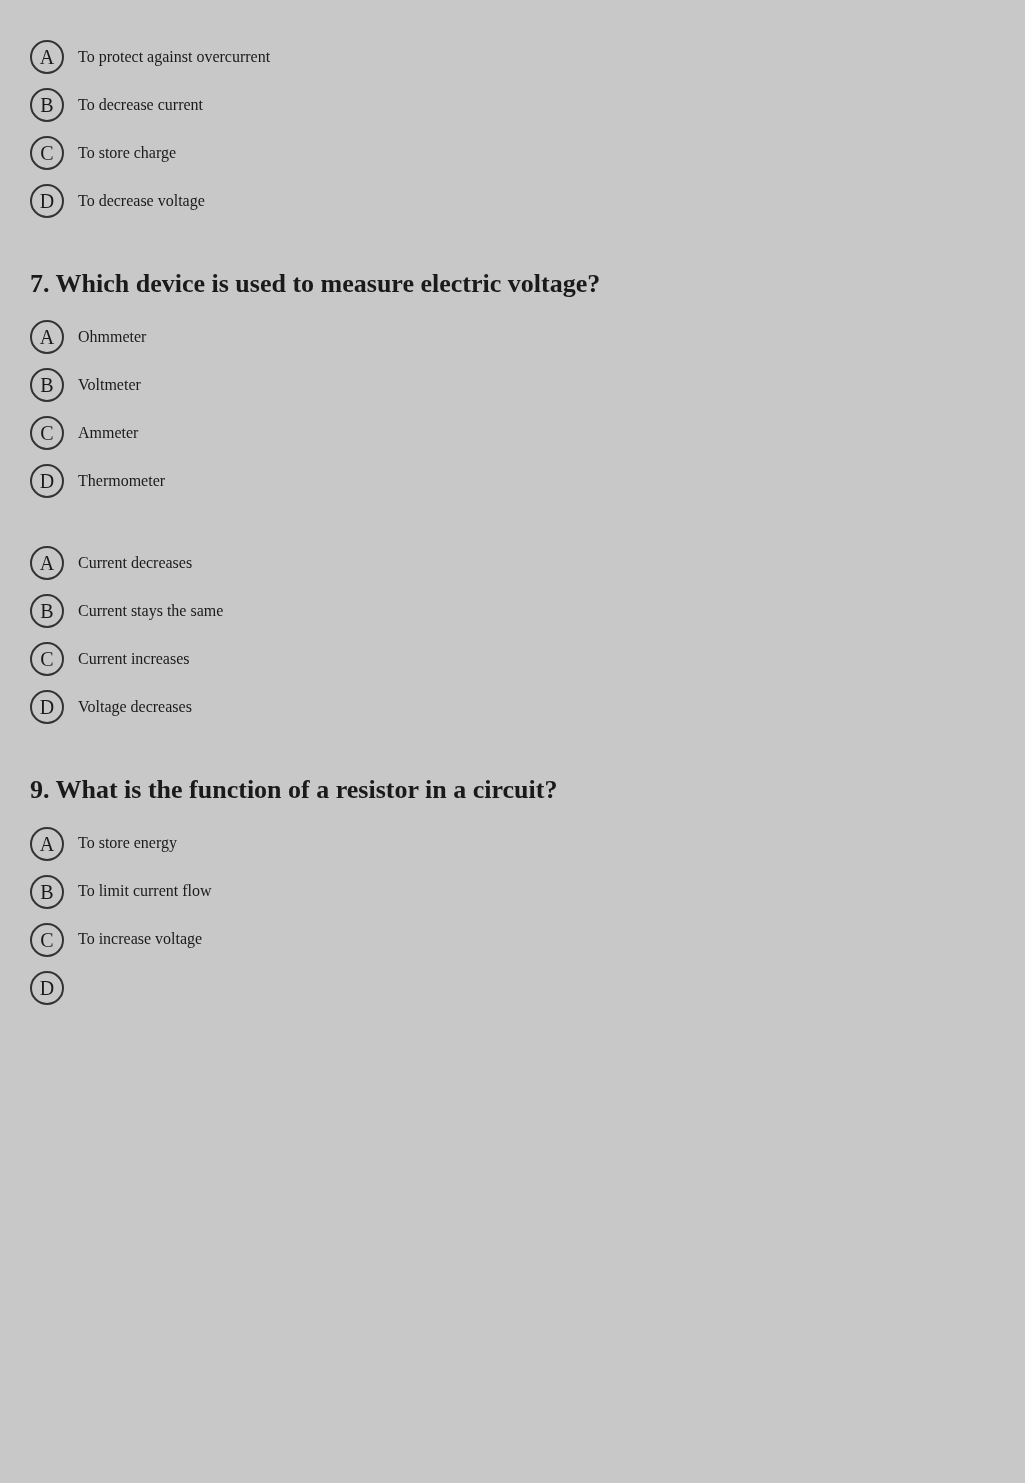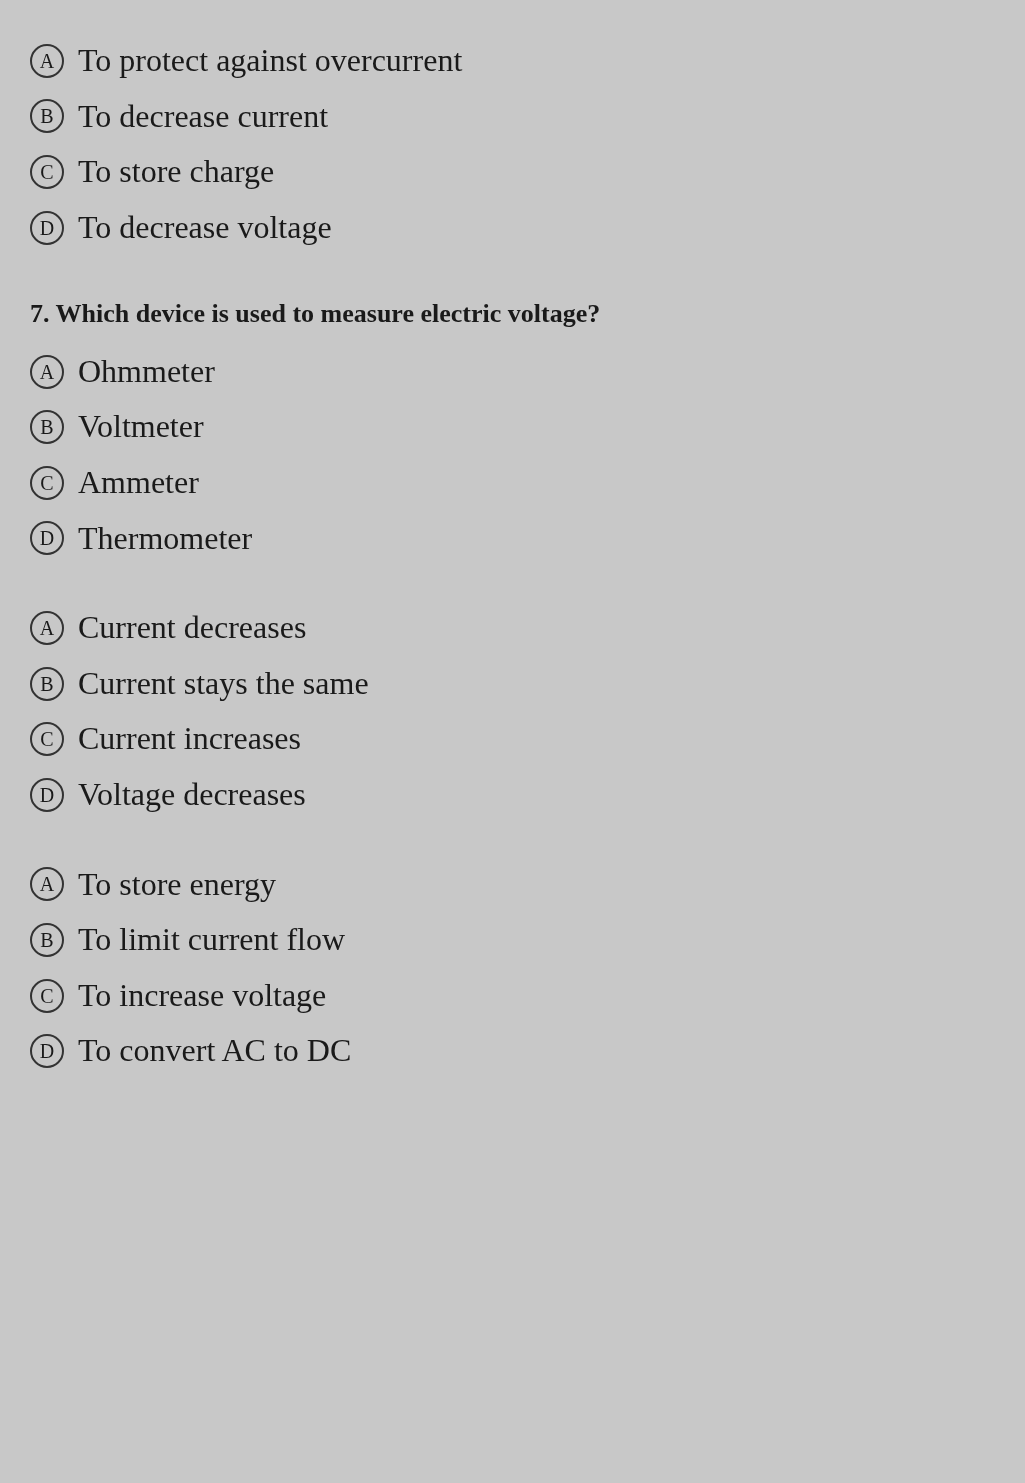--- a/index.html
+++ b/index.html
@@ -50,21 +50,21 @@
       border: 2px solid #333;
       border-radius: 50%;
       font-size: 20px;
       font-weight: 500;
       margin-right: 14px;
       flex-shrink: 0;
       font-family: Georgia, serif;
     }
 
     .option-text {
-      font-size: 32px;
+      font-size: 16px;
       text-align: right;
     }
   </style>
 </head>
 <body>
 
 <div id="app">
     <div class="question-block">
       <div class="option-row">
         <span class="option-circle">A</span>
@@ -114,30 +114,30 @@
       <div class="option-row">
         <span class="option-circle">C</span>
         <span class="option-text">Current increases</span>
       </div>
       <div class="option-row">
         <span class="option-circle">D</span>
         <span class="option-text">Voltage decreases</span>
       </div>
     </div>
     <div class="question-block">
+      <div class="question-title"><span class="question-number">9.</span><span>What is the function of a resistor in a circuit?</span></div>
       <div class="option-row">
         <span class="option-circle">A</span>
         <span class="option-text">To store energy</span>
       </div>
       <div class="option-row">
         <span class="option-circle">B</span>
         <span class="option-text">To limit current flow</span>
       </div>
       <div class="option-row">
         <span class="option-circle">C</span>
         <span class="option-text">To increase voltage</span>
       </div>
       <div class="option-row">
         <span class="option-circle">D</span>
-        <span class="option-text">To convert AC to DC</span>
       </div>
     </div>
   </div>
 
 </body></html>

